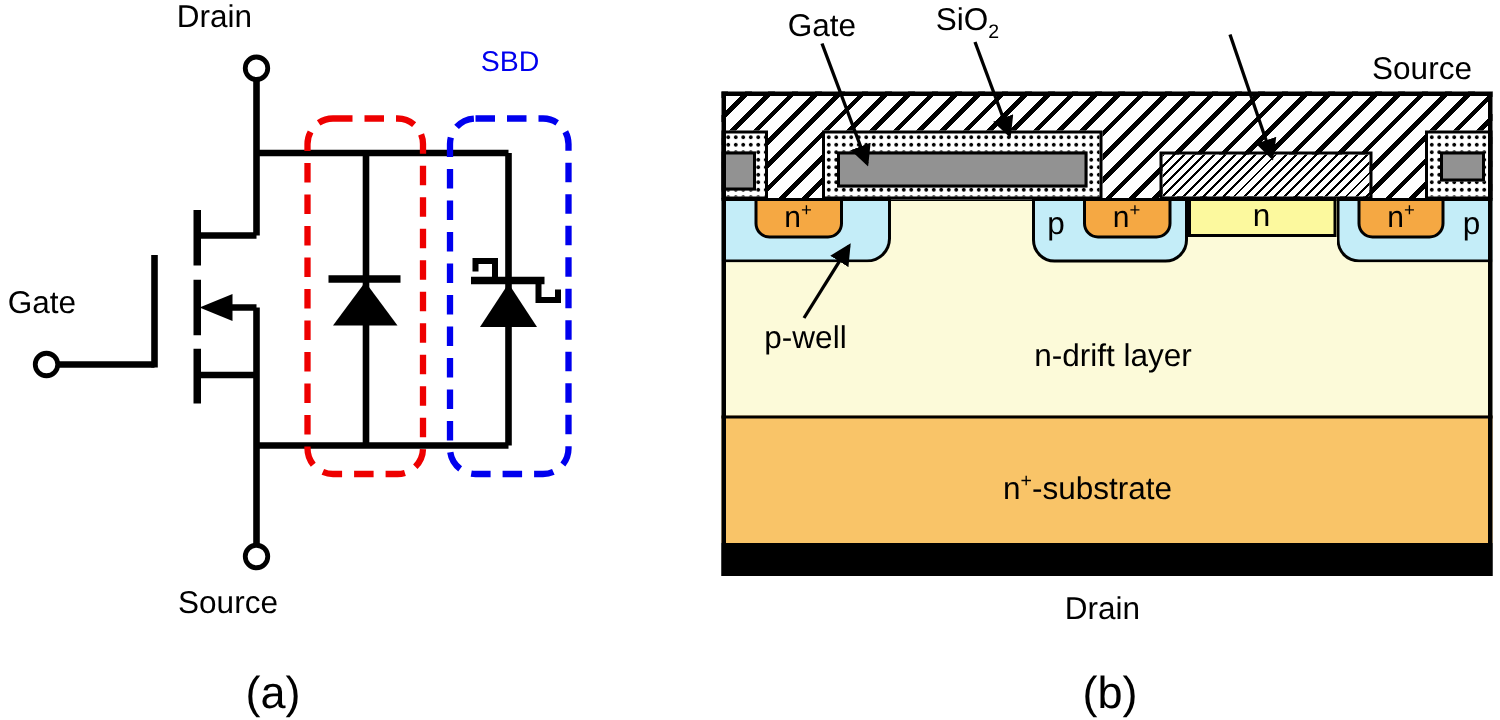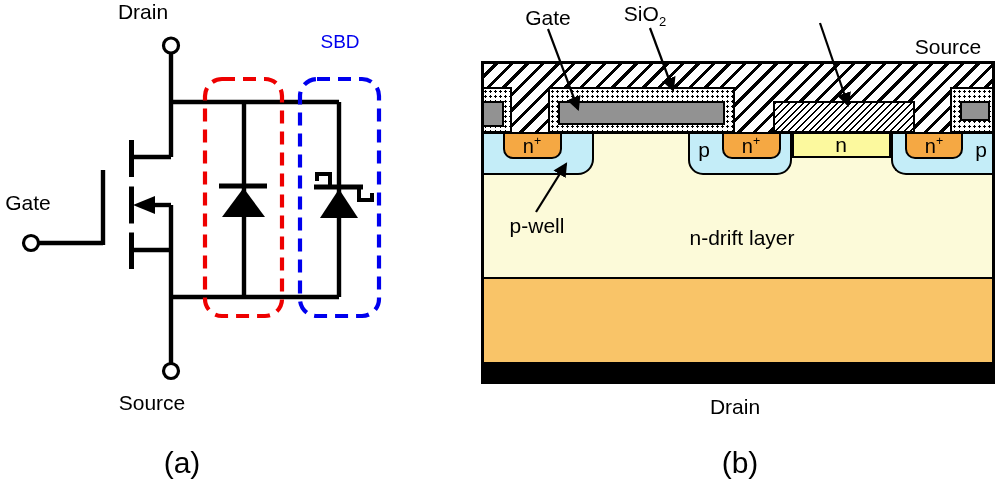--- a/index.html
+++ b/index.html
@@ -144,16 +144,19 @@
     <span>n</span><sup>+</sup>
   </div>
   <div class="lbl" style="left:934px; top:146px; font-size:20px;">
     <span>n</span><sup>+</sup>
   </div>
   <div class="lbl" style="left:704px; top:150px;">p</div>
   <div class="lbl" style="left:981px; top:150px;">p</div>
   <div class="lbl" style="left:841px; top:145px;">n</div>
   <div class="lbl" style="left:537px; top:226px;">p-well</div>
   <div class="lbl" style="left:728px; top:238px;margin-left:14px;">n-drift layer</div>
+  <div class="lbl" style="left:725px; top:327px;">
+    <span>n</span><sup>+</sup><span>-substrate</span>
+  </div>
   <div class="lbl" style="left:735px; top:407px;">Drain</div>
   <div class="lbl caption" style="left:740px; top:463px;">(b)</div>
 
 </div>
 
 </body></html>

